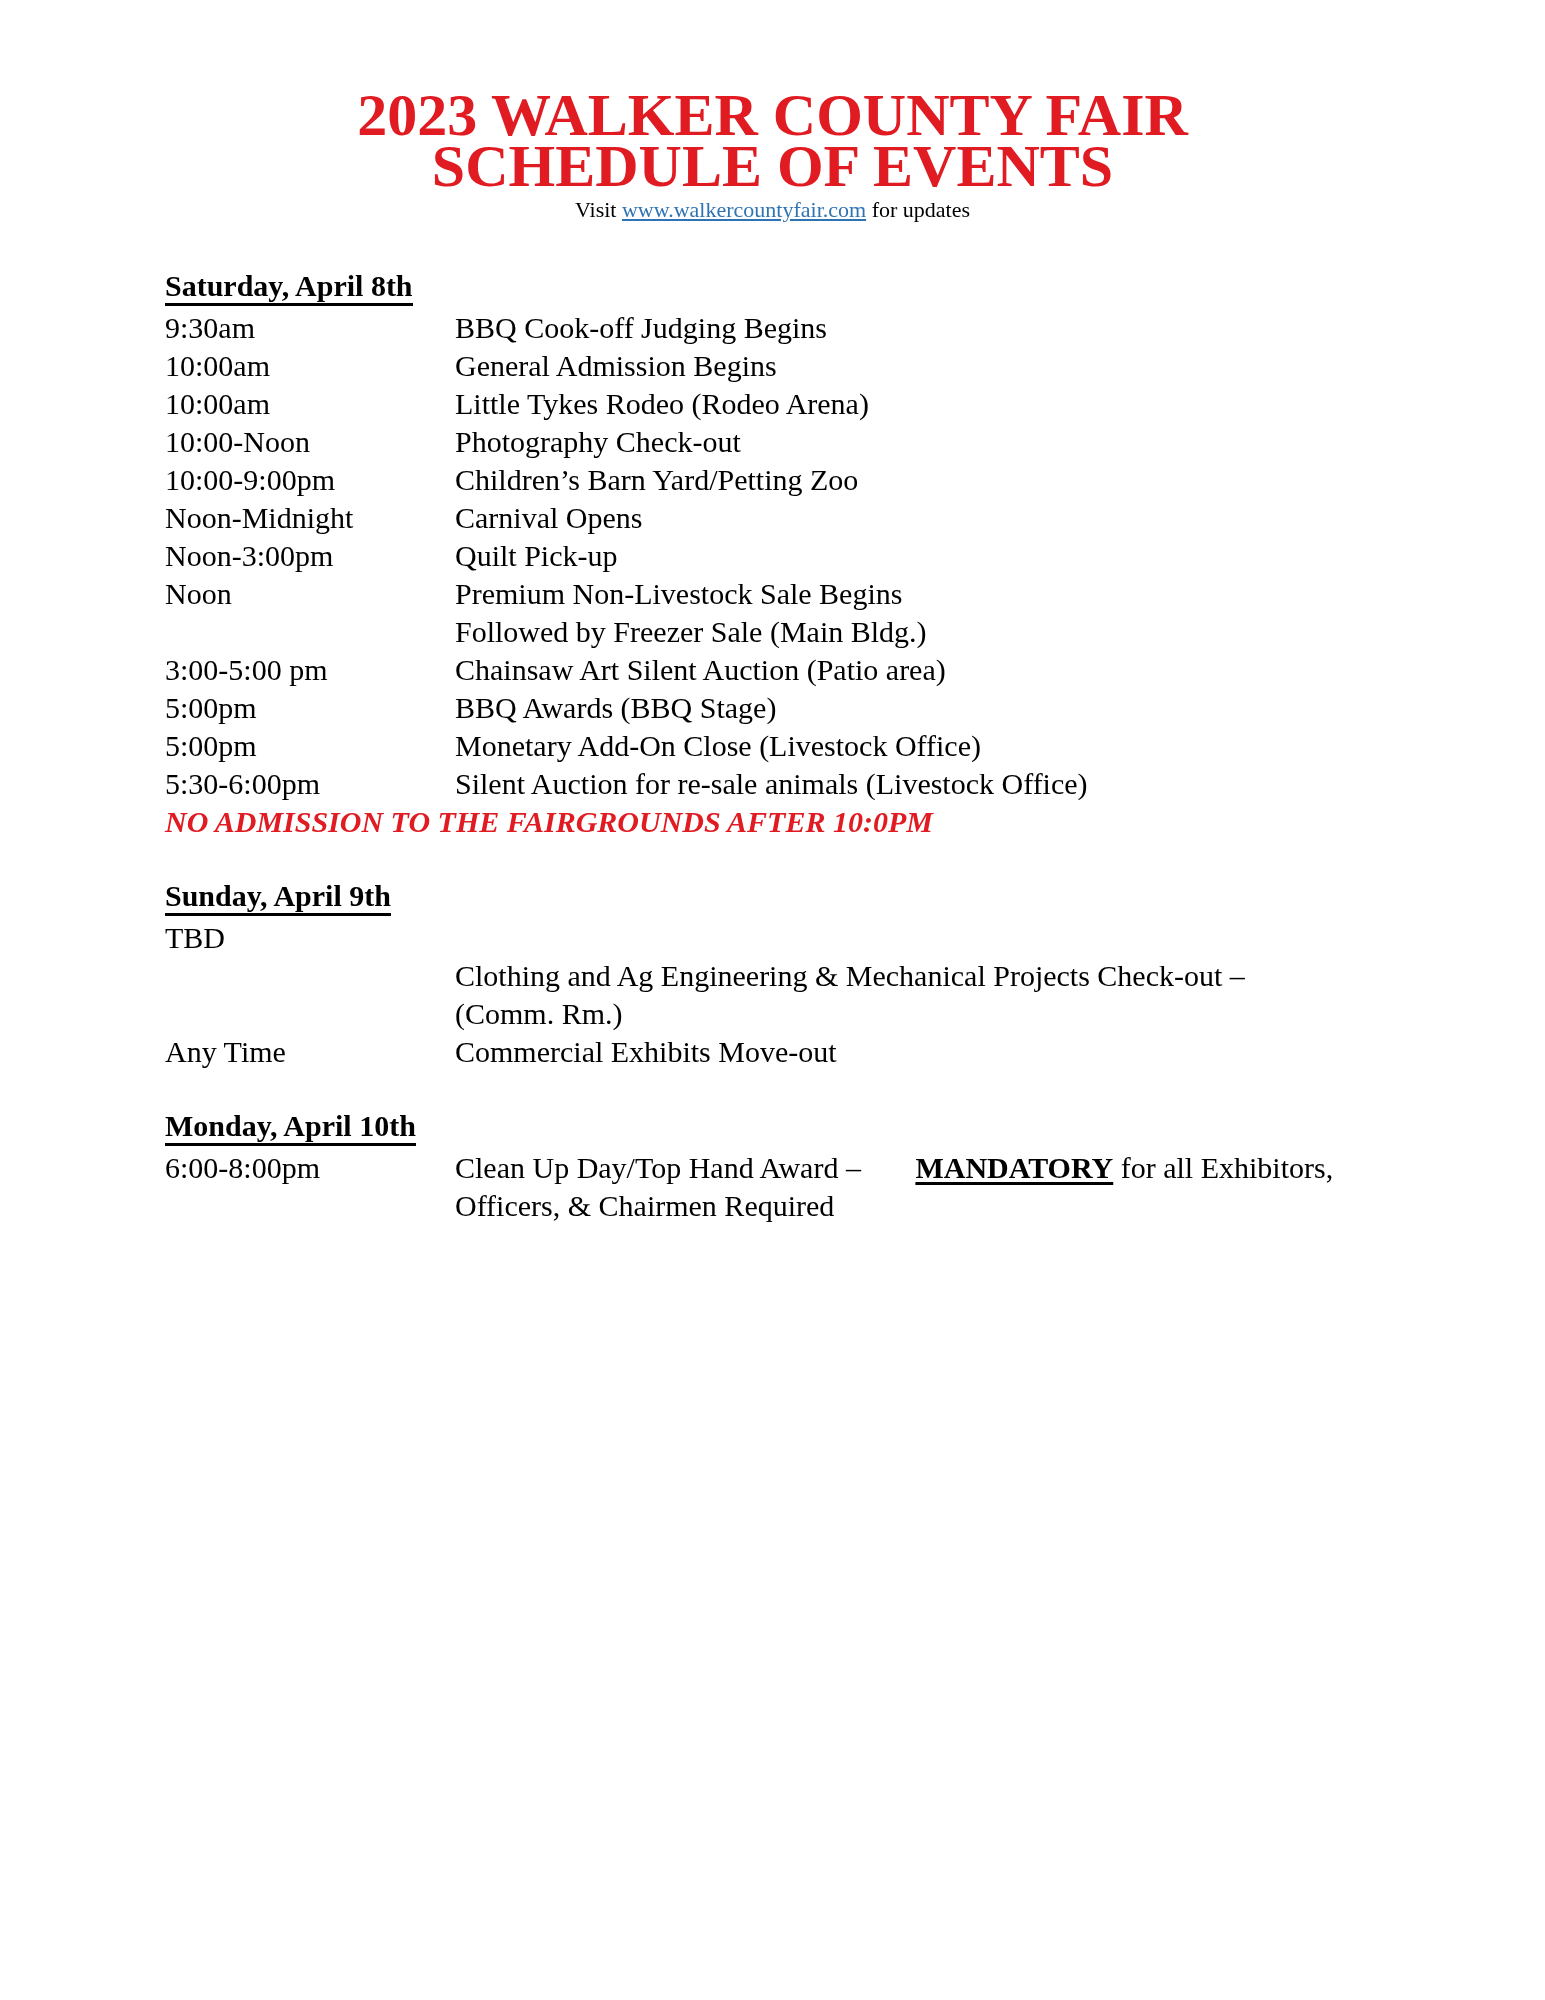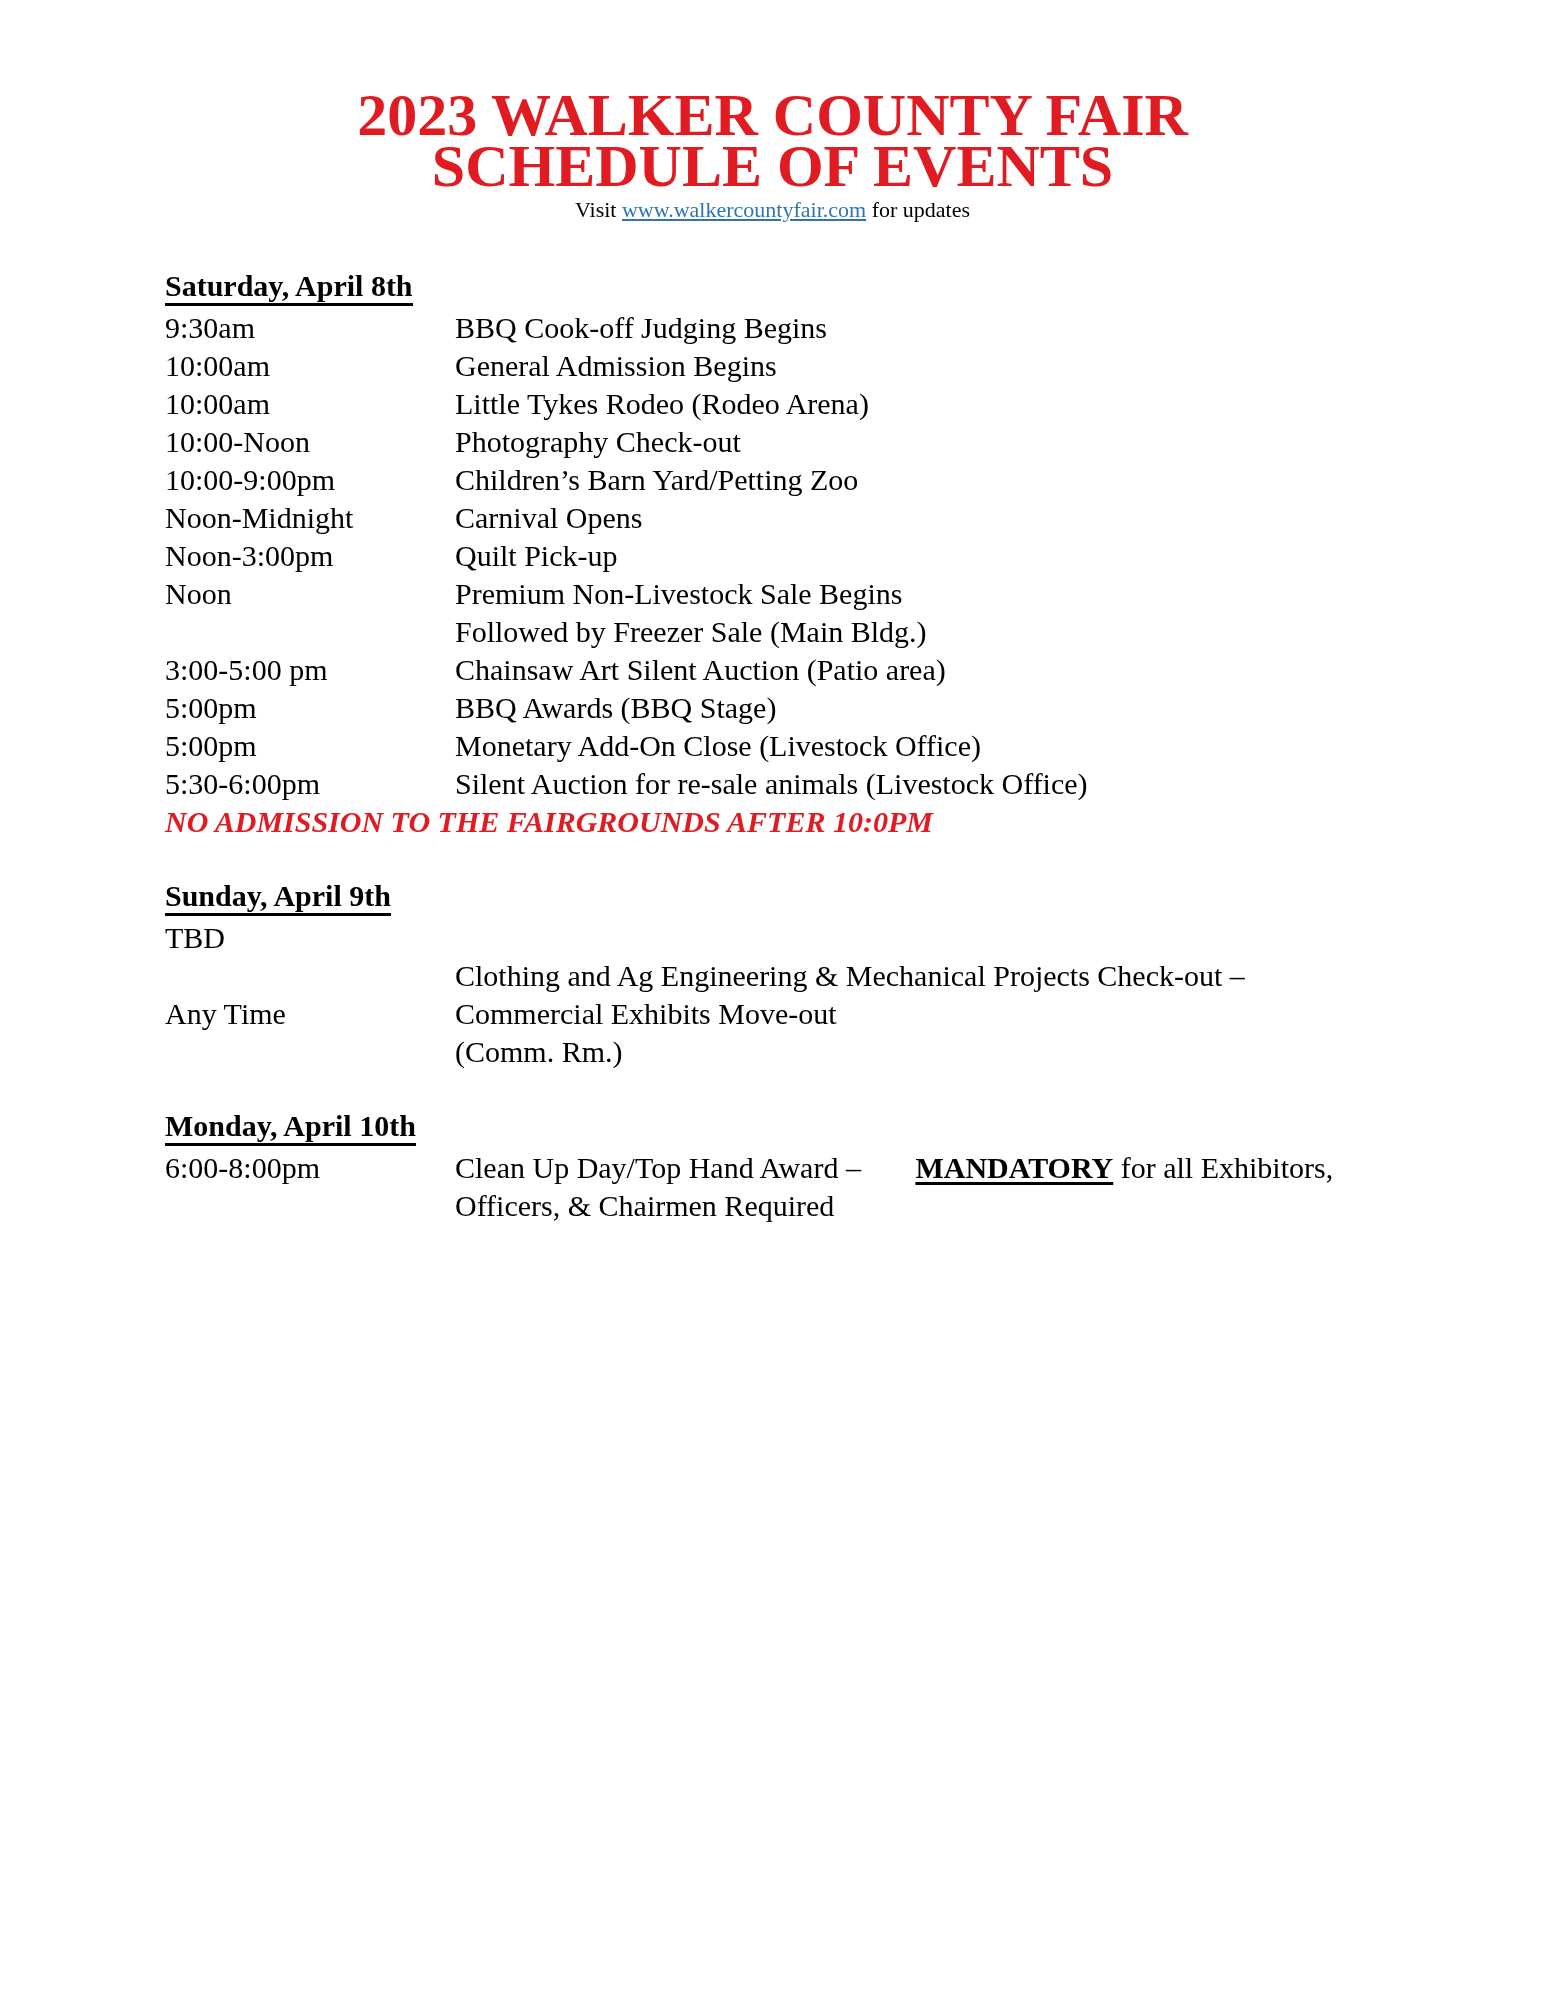--- a/index.html
+++ b/index.html
@@ -135,26 +135,26 @@
     <div class="section">
       <div class="section-heading"><span class="heading-text">Sunday, April 9th</span></div>
       <div class="row">
           <span class="time">TBD</span>
         </div>
       <div class="row">
           <span class="time"></span>
           <span class="event">Clothing and Ag Engineering &amp; Mechanical Projects Check-out –</span>
         </div>
       <div class="row">
+          <span class="time"></span>
+          <span class="event">(Comm. Rm.)</span>
+        </div>
+      <div class="row">
           <span class="time">Any Time</span>
           <span class="event">Commercial Exhibits Move-out</span>
-        </div>
-      <div class="row">
-          <span class="time"></span>
-          <span class="event">(Comm. Rm.)</span>
         </div>
     </div>
 
     <div class="section">
       <div class="section-heading"><span class="heading-text">Monday, April 10th</span></div>
       <div class="row">
           <span class="time">6:00-8:00pm</span>
           <span class="event"><span>Clean Up Day/Top Hand Award – </span><span class="emph">MANDATORY</span><span> for all Exhibitors,</span></span>
         </div>
       <div class="row">

